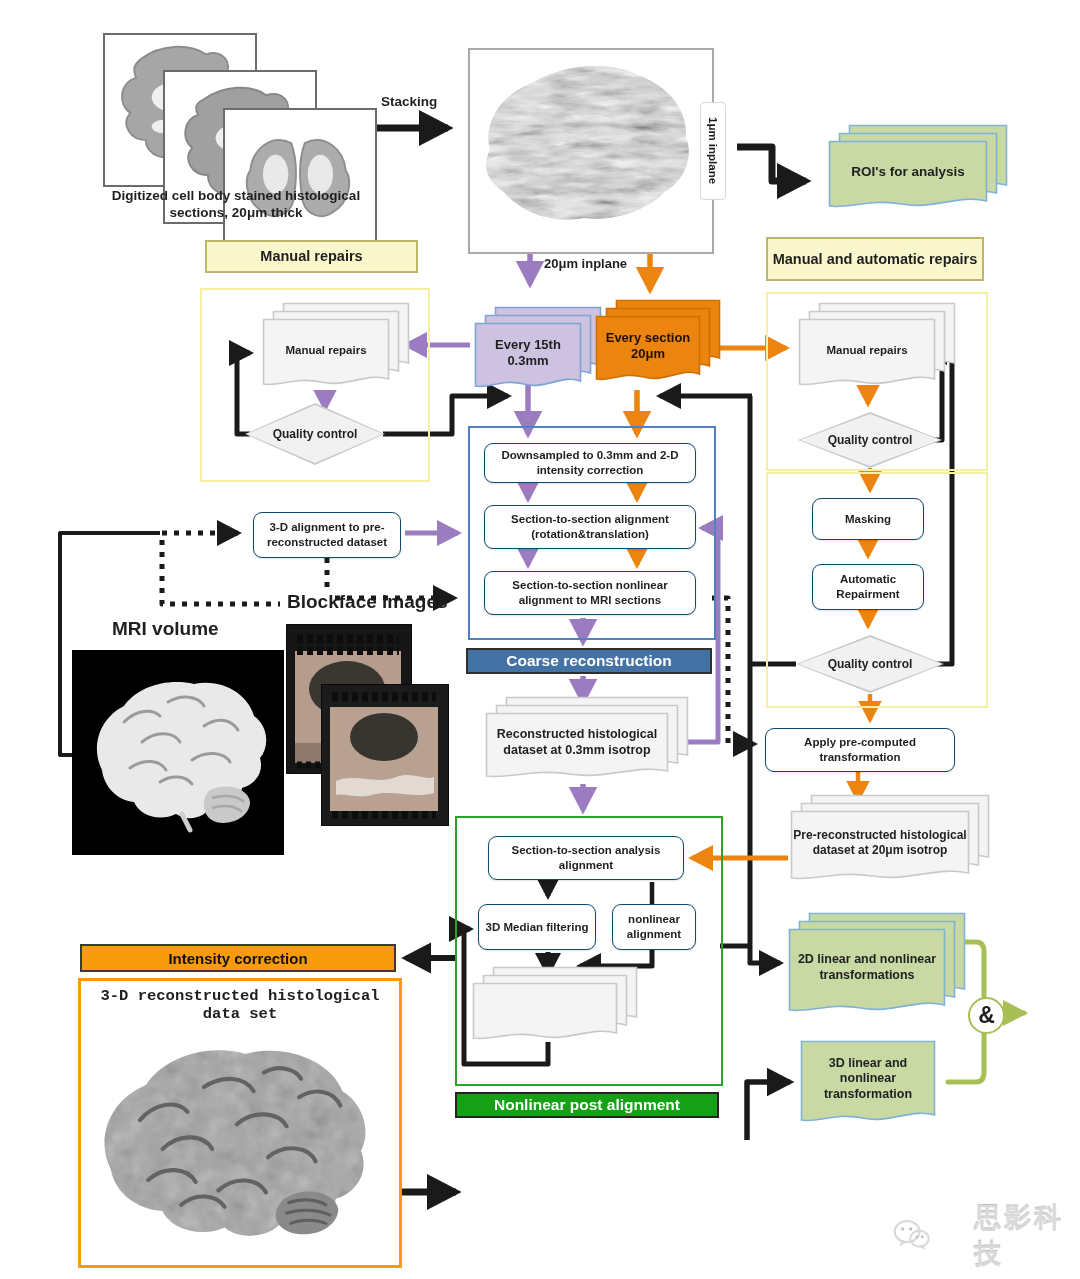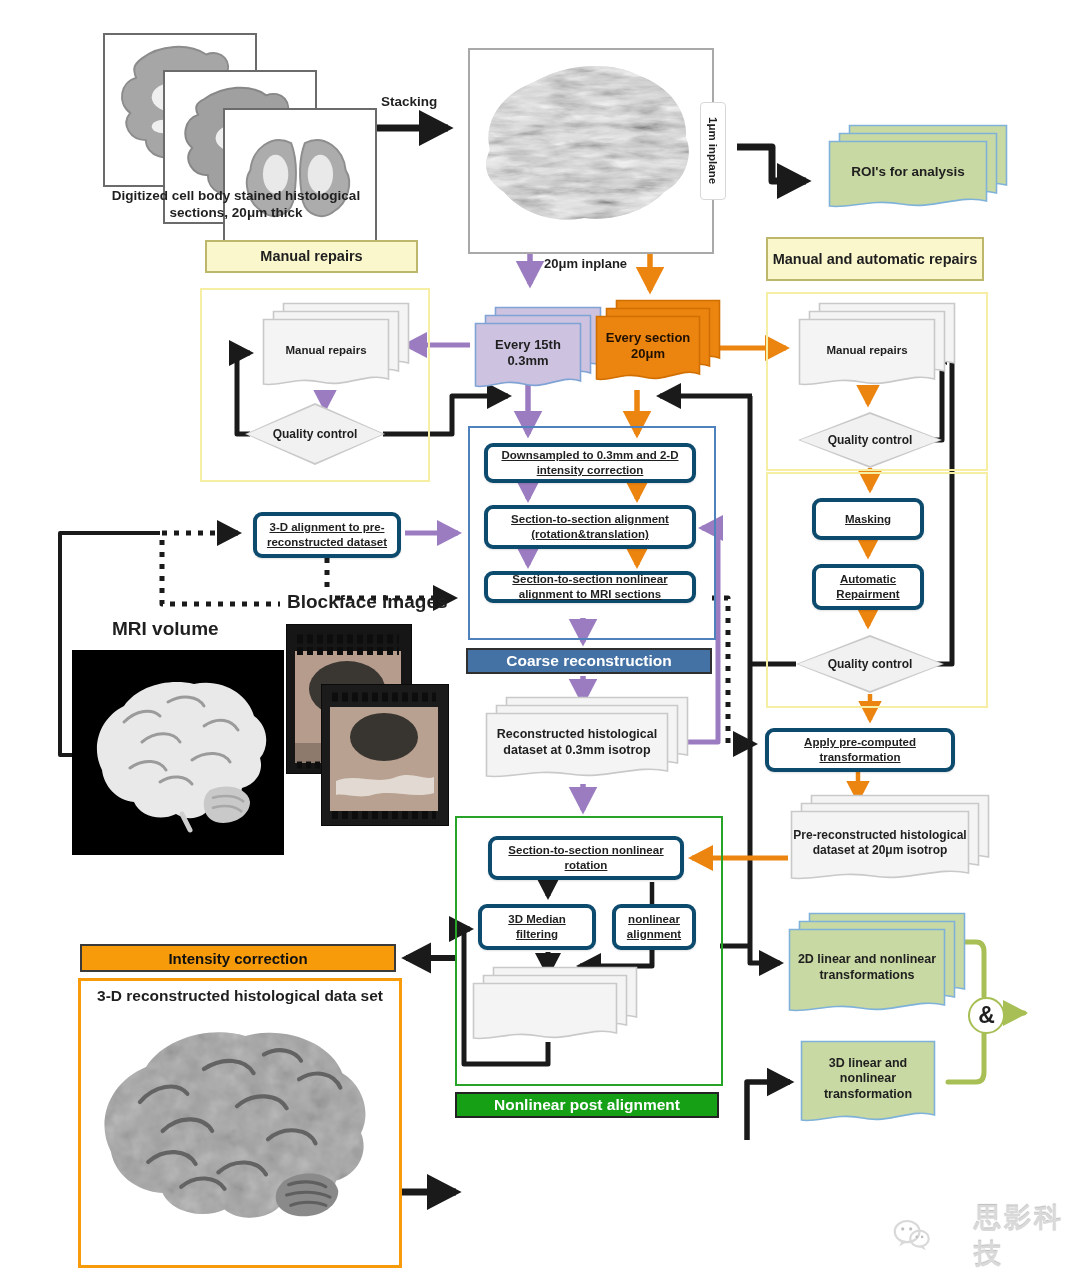--- a/index.html
+++ b/index.html
@@ -7,23 +7,23 @@
           font-family:"Liberation Sans",sans-serif;color:#1f1f1f;}
   .abs{position:absolute;}
   svg{display:block;}
   #connectors{position:absolute;left:0;top:0;z-index:1;}
   .shape{z-index:2;}
   .txt{z-index:3;}
   
   .frame{background:#fff;border:2px solid #6b6b6b;}
   .gframe{background:#fff;border:2px solid #a9a9a9;}
   
-  .rbox{background:#fff;border:4px solid #0c4a6e;border-radius:9px;display:flex;align-items:center;
+  .rbox{background:#fff;border:1px solid #0c4a6e;border-radius:9px;display:flex;align-items:center;
         justify-content:center;text-align:center;font-size:11.5px;font-weight:600;line-height:1.3;
-        box-shadow:0 1px 2px rgba(0,0,0,.12);z-index:2;padding:2px 6px;box-sizing:border-box;text-decoration:underline;}
+        box-shadow:0 1px 2px rgba(0,0,0,.12);z-index:2;padding:2px 6px;box-sizing:border-box;}
   
   .banner{display:flex;align-items:center;justify-content:center;text-align:center;font-weight:700;z-index:2;box-sizing:border-box;}
   .banner-yellow{background:var(--yellow_bg);border:2px solid #bdb76b;font-size:14.5px;line-height:1.2;}
   .banner-blue{background:var(--coarse_bg);border:2px solid #2f2f2f;color:#ffffff;font-size:15.5px;}
   .banner-green{background:var(--green_banner);border:2px solid #232323;color:#fff;font-size:15.5px;}
   .banner-orange{background:var(--intensity_bg);border:2px solid #3a3a3a;color:#111;font-size:15px;}
   .panel-yellow{border:2px solid #f6efa3;background:transparent;z-index:1;}
   .bigbox-blue{border:2.5px solid var(--blue_border);background:transparent;z-index:1;}
   .bigbox-green{border:2.5px solid var(--green_border);background:transparent;z-index:1;}
   .bigbox-orange{border:3px solid var(--intensity_bg);background:#fff;z-index:2;}
@@ -246,21 +246,21 @@
   <div class="abs rbox" style="left:812px;top:564px;width:112px;height:46px;">Automatic Repairment</div>
   <div class="abs diamond" style="left:796px;top:635px;width:148px;height:58px;">
     <div class="d-outer"></div>
       <div class="d-inner"></div>
     <span class="d-lbl">Quality control</span>
   </div>
 
   <div class="abs bigbox-blue" style="left:468px;top:426px;width:244px;height:210px;"></div>
   <div class="abs rbox" style="left:484px;top:443px;width:212px;height:40px;">Downsampled to 0.3mm and 2-D intensity correction</div>
   <div class="abs rbox" style="left:484px;top:505px;width:212px;height:44px;">Section-to-section alignment (rotation&amp;translation)</div>
-  <div class="abs rbox" style="left:484px;top:571px;width:212px;height:32px;">Section-to-section nonlinear alignment to MRI sections</div>
+  <div class="abs rbox" style="left:484px;top:571px;width:212px;height:44px;">Section-to-section nonlinear alignment to MRI sections</div>
 
   <div class="abs rbox" style="left:253px;top:512px;width:148px;height:46px;font-weight:700;">3-D alignment to pre-reconstructed dataset</div>
 
   <div class="abs txt" style="left:287px;top:591px;font-size:19px;font-weight:600;">Blockface images</div>
   <div class="abs txt" style="left:112px;top:618px;font-size:19px;font-weight:600;">MRI volume</div>
 
   <div class="abs shape" style="left:72px;top:650px;width:212px;height:205px;background:#000;">
     <svg width="212" height="205" viewBox="0 0 212 205">
       <path d="M30,120 C18,96 28,68 52,56 C66,36 96,28 122,34 C150,28 176,44 182,66 C196,76 198,96 188,108 C192,122 184,134 170,138 C168,152 152,160 138,156 C134,168 116,172 104,164 C88,172 68,166 62,152 C44,150 32,136 30,120 Z" fill="#e9e9e9"></path>
       <path d="M138,140 C156,132 176,138 178,152 C178,166 160,176 144,172 C130,168 128,148 138,140 Z" fill="#c9c9c9"></path>
@@ -306,34 +306,34 @@
   <div class="docstack" style="left:485px;top:696px;width:204px;height:86px;">
       <svg width="204" height="86">
         <path d="M1.5,1.5 H182.5 V59 C 150.88,52 121.44000000000001,68 84.64,62 C 49.68000000000001,56.5 22.08,67 1.5,64 Z" fill="#f4f4f4" stroke="#c9c9c9" stroke-width="1.6" transform="translate(20,0)"></path>
         <path d="M1.5,1.5 H182.5 V59 C 150.88,52 121.44000000000001,68 84.64,62 C 49.68000000000001,56.5 22.08,67 1.5,64 Z" fill="#f4f4f4" stroke="#c9c9c9" stroke-width="1.6" transform="translate(10,8)"></path>
         <path d="M1.5,1.5 H182.5 V59 C 150.88,52 121.44000000000001,68 84.64,62 C 49.68000000000001,56.5 22.08,67 1.5,64 Z" fill="#f4f4f4" stroke="#c9c9c9" stroke-width="1.6" transform="translate(0,16)"></path>
       </svg>
     <span class="lbl" style="font-size: 12.5px; font-weight: 700; left: 0px; top: 16px; width: 184px; height: 62px;">Reconstructed histological dataset at 0.3mm isotrop</span>
   </div>
 
   <div class="abs bigbox-green" style="left:455px;top:816px;width:264px;height:266px;"></div>
-  <div class="abs rbox" style="left:488px;top:836px;width:196px;height:44px;">Section-to-section nonlinear rotation</div>
+  <div class="abs rbox" style="left:488px;top:836px;width:196px;height:44px;">Section-to-section analysis alignment</div>
   <div class="abs rbox" style="left:478px;top:904px;width:118px;height:46px;">3D Median filtering</div>
   <div class="abs rbox" style="left:612px;top:904px;width:84px;height:46px;">nonlinear alignment</div>
   <div class="docstack" style="left:472px;top:966px;width:166px;height:78px;">
       <svg width="166" height="78">
         <path d="M1.5,1.5 H144.5 V51 C 119.72,44 96.36,60 67.16,54 C 39.42,48.5 17.52,59 1.5,56 Z" fill="#f4f4f4" stroke="#c9c9c9" stroke-width="1.6" transform="translate(20,0)"></path>
         <path d="M1.5,1.5 H144.5 V51 C 119.72,44 96.36,60 67.16,54 C 39.42,48.5 17.52,59 1.5,56 Z" fill="#f4f4f4" stroke="#c9c9c9" stroke-width="1.6" transform="translate(10,8)"></path>
         <path d="M1.5,1.5 H144.5 V51 C 119.72,44 96.36,60 67.16,54 C 39.42,48.5 17.52,59 1.5,56 Z" fill="#f4f4f4" stroke="#c9c9c9" stroke-width="1.6" transform="translate(0,16)"></path>
       </svg>
   </div>
   <div class="abs banner banner-green" style="left:455px;top:1092px;width:264px;height:26px;">Nonlinear post alignment</div>
 
   <div class="abs banner banner-orange" style="left:80px;top:944px;width:316px;height:28px;">Intensity correction</div>
-  <div class="abs bigbox-orange" style="left:78px;top:978px;width:318px;height:284px;">
+  <div class="abs bigbox-orange" style="left:78px;top:978px;width:318px;height:284px;font-family:Liberation Mono, monospace;">
     <div style="text-align:center;font-size:15.5px;font-weight:600;padding-top:6px;">3-D reconstructed histological data set</div>
     <svg width="312" height="248" viewBox="0 0 300 240" style="margin-top:2px;">
       <defs>
         <filter id="noiseB" x="-10%" y="-10%" width="120%" height="120%">
           <feTurbulence type="fractalNoise" baseFrequency="0.05 0.05" numOctaves="3" seed="4" result="t"></feTurbulence>
           <feColorMatrix in="t" type="saturate" values="0" result="g"></feColorMatrix>
           <feComponentTransfer in="g" result="c">
             <feFuncR type="linear" slope="1.8" intercept="-0.3"></feFuncR>
             <feFuncG type="linear" slope="1.8" intercept="-0.3"></feFuncG>
             <feFuncB type="linear" slope="1.8" intercept="-0.3"></feFuncB>

